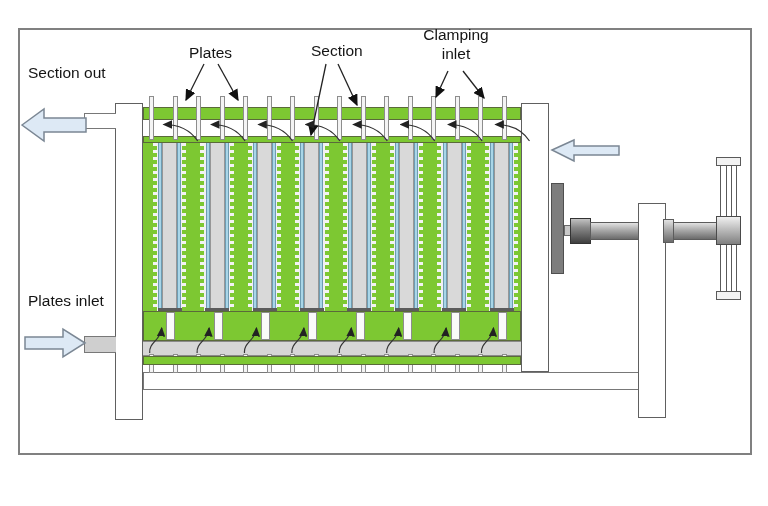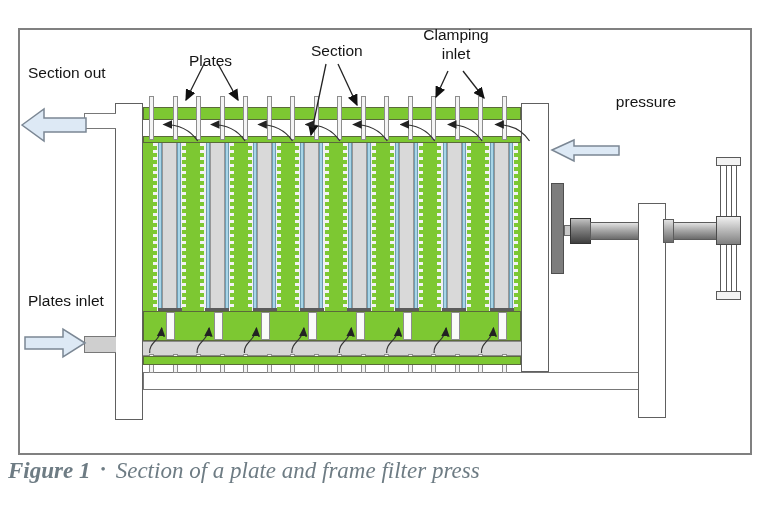--- a/index.html
+++ b/index.html
@@ -65,21 +65,21 @@
   .wheel-slot{left:726px;top:161px;width:6px;height:135px;background:#fff;
     border-left:1px solid #5a5a5a;border-right:1px solid #5a5a5a;z-index:7;}
   .wheel-cap{width:25px;height:9px;background:#f2f2f2;border:1px solid #5a5a5a;left:716px;z-index:7;}
   .wheel-cap.top{top:157px;} .wheel-cap.bot{top:291px;}
 
   
   .lbl{position:absolute;color:#141414;font-size:15.5px;line-height:19px;white-space:nowrap;}
   .lbl.center{text-align:center;white-space:normal;}
   .lbl-filtrate{left:28px;top:63px;}
   .lbl-slurry{left:28px;top:291px;}
-  .lbl-plates{left:189px;top:51px;text-align:right;}
+  .lbl-plates{left:189px;top:43px;text-align:right;}
   .lbl-frames{left:311px;top:41px;}
   .lbl-media{left:416px;top:25px;width:80px;}
   .lbl-clamp{left:604px;top:92px;width:84px;}
 
   
   .caption{position:absolute;left:8px;top:458px;font-family:"Liberation Serif",serif;
     font-style:italic;font-size:23px;color:#6e7c84;white-space:nowrap;}
   .caption .prefix{font-weight:bold;}
   .caption .bullet{font-size:15px;position:relative;top:-4px;margin:0 10px;font-style:normal;}
 
@@ -173,26 +173,22 @@
 
   <div class="lbl lbl-filtrate">Section out</div>
   <div class="lbl lbl-slurry">Plates inlet</div>
   <div class="lbl lbl-plates">Plates</div>
   <div class="lbl lbl-frames">Section</div>
   <div class="lbl center lbl-media">
     <div>Clamping</div>
     <div>inlet</div>
   </div>
   <div class="lbl center lbl-clamp">
-    <div>pressure</div>
   </div>
 
-  <div class="caption">
-    <span class="prefix">Figure 1</span><span class="bullet">•</span><span>Section of a plate and frame filter press</span>
-  </div>
 
   <svg class="overlay" id="overlay" width="768" height="506" viewBox="0 0 768 506">
     <defs>
       <marker id="ah" markerWidth="9" markerHeight="8" refX="8" refY="4" orient="auto">
         <path d="M0,0 L9,4 L0,8 z" fill="#111"></path>
       </marker>
       <marker id="af" markerWidth="8" markerHeight="7" refX="7" refY="3.5" orient="auto">
         <path d="M0,0 L8,3.5 L0,7 z" fill="#222"></path>
       </marker>
     </defs>

